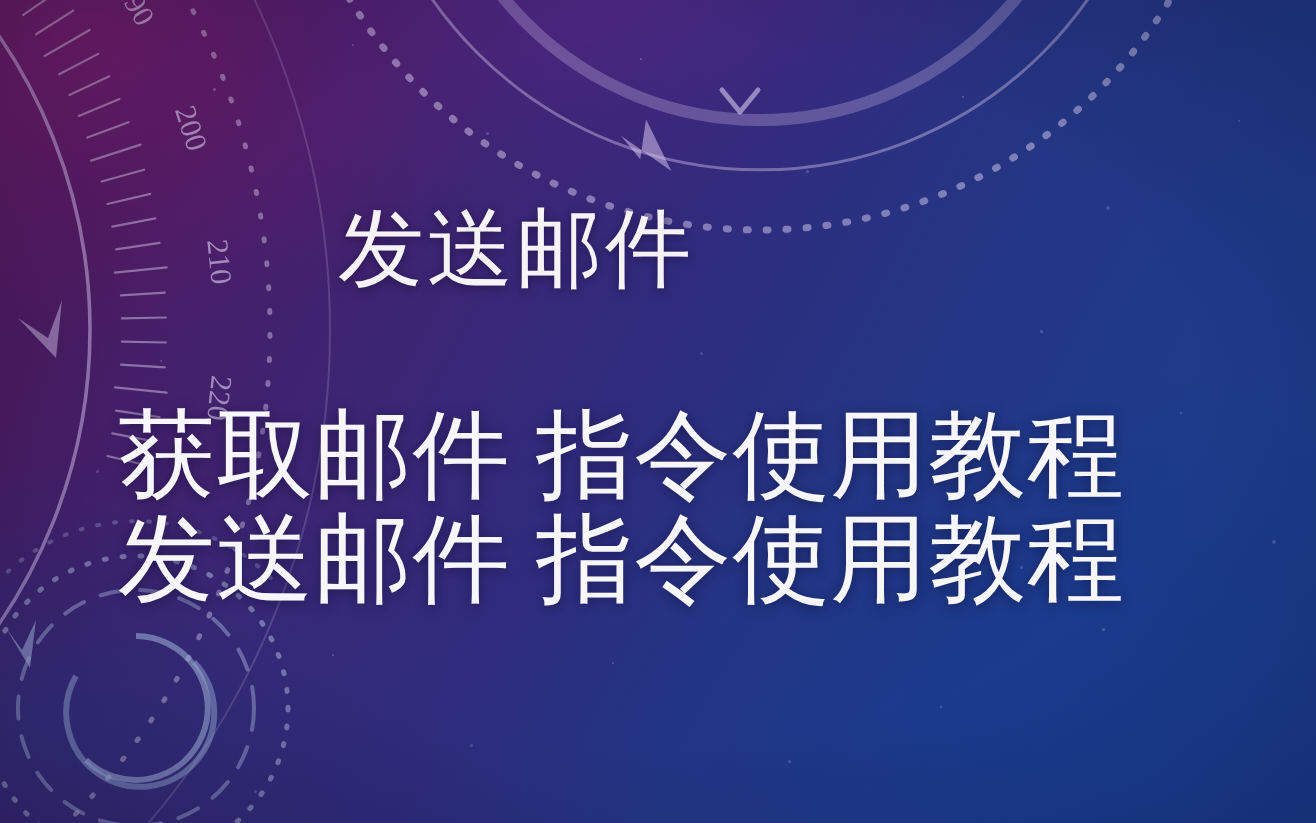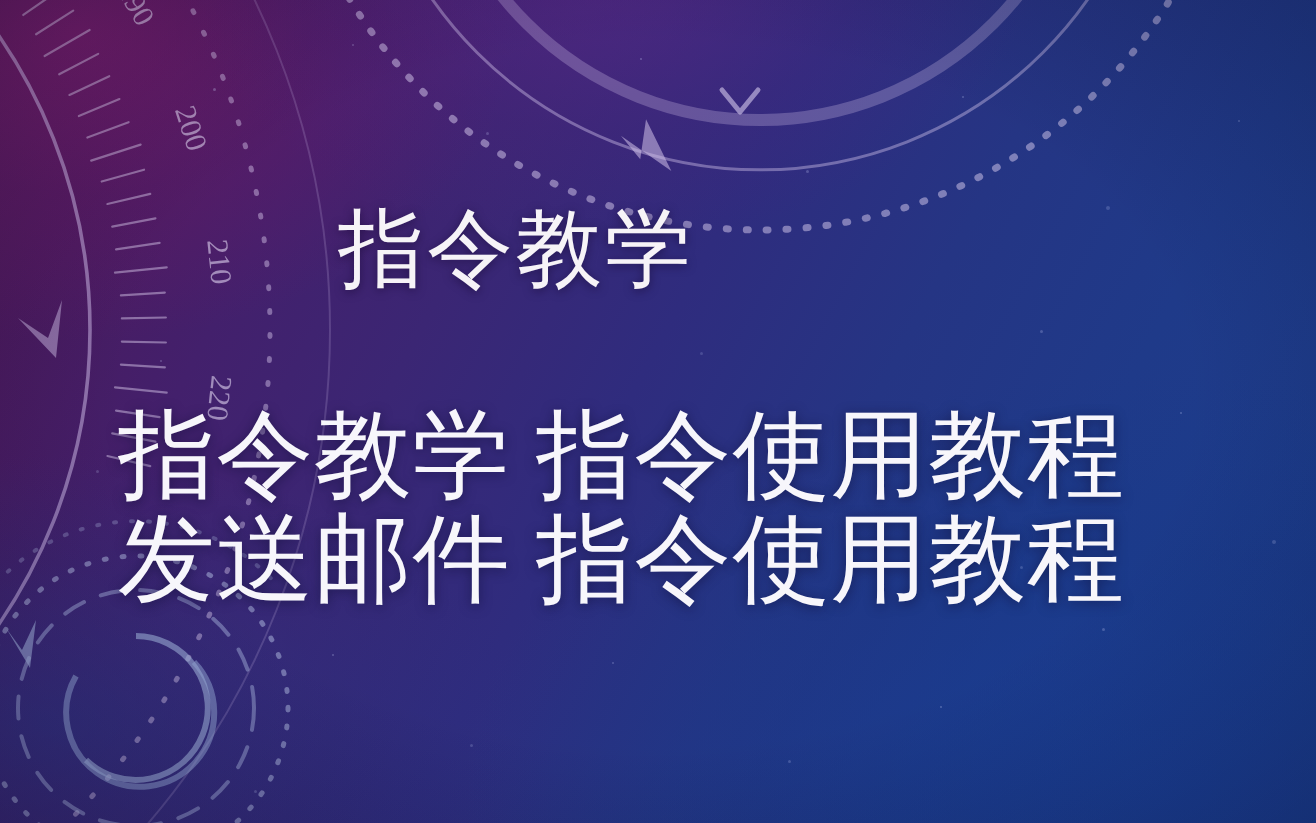--- a/index.html
+++ b/index.html
@@ -276,22 +276,22 @@
     <i style="left:880px;  top:470px; width:2px; height:2px; opacity:.24"></i>
     <i style="left:1020px; top:566px; width:3px; height:3px; opacity:.20"></i>
     <i style="left:160px;  top:360px; width:2px; height:2px; opacity:.26"></i>
     <i style="left:96px;   top:470px; width:3px; height:3px; opacity:.20"></i>
   </div>
 
   <div class="bg-layer bg-vignette"></div>
 
   <div class="content">
 
-    <div class="title">指令教学</div>
+    <div class="title">发送邮件</div>
 
     <div class="subtitle">
-      <div class="line">指令教学 指令使用教程</div>
+      <div class="line">获取邮件 指令使用教程</div>
       <div class="line">发送邮件 指令使用教程</div>
     </div>
 
   </div>
 
 </div>
 
 </body></html>

